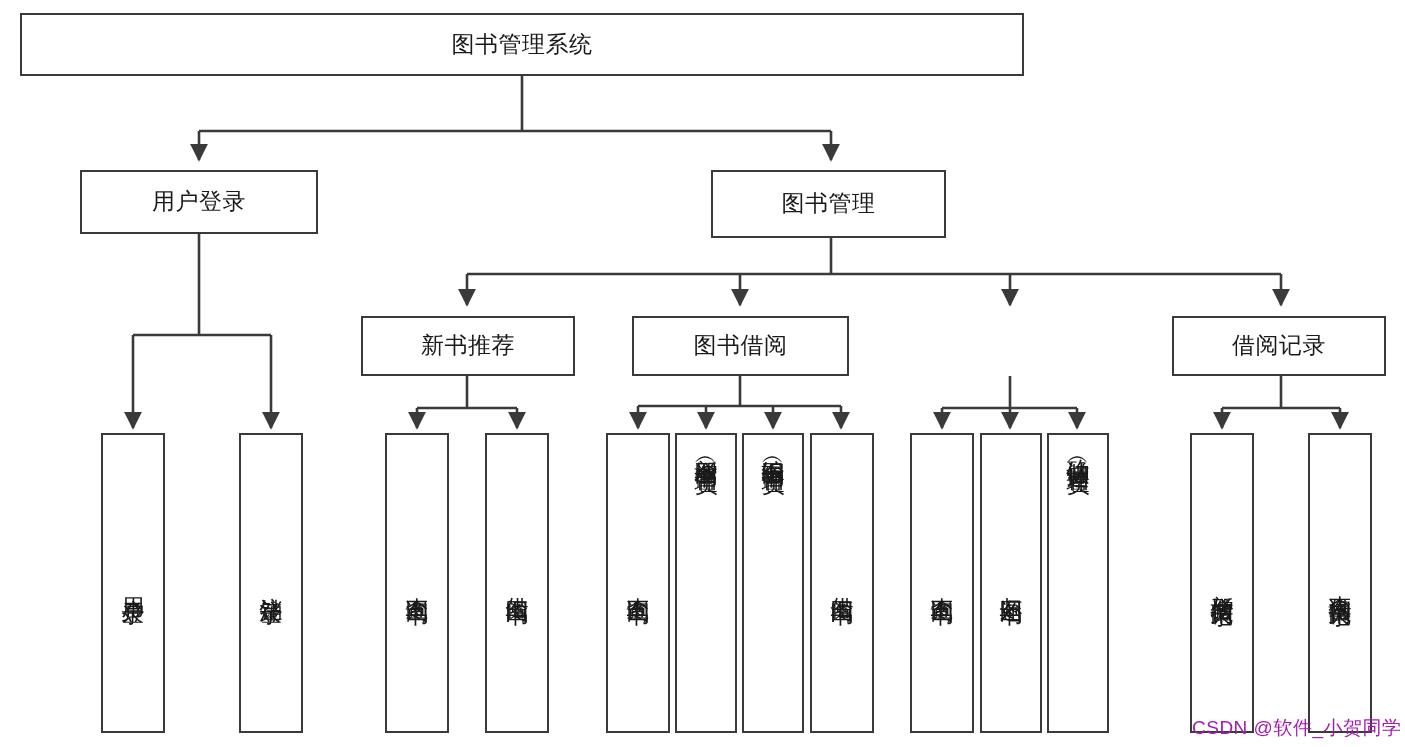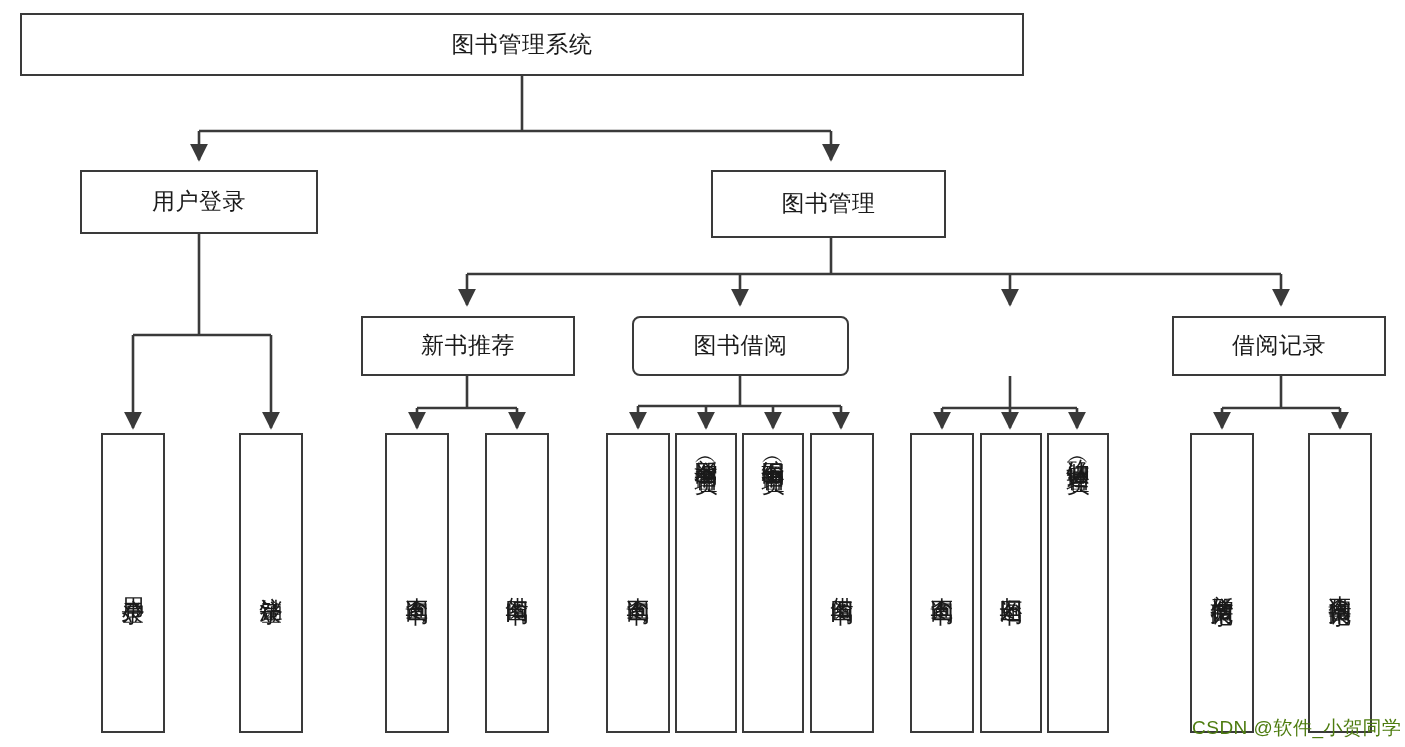--- a/index.html
+++ b/index.html
@@ -55,21 +55,21 @@
     letter-spacing: 2px;
     line-height: 1.0;
     margin: 0 auto;
   }
   .node.vertical.centered {
     align-items: center;
     padding-top: 0;
   }
   .watermark {
     position: absolute;
-    color: #4d7c0f;
+    color: #a21caf;
     font-size: 19px;
     white-space: nowrap;
     letter-spacing: 0.5px;
   }
 </style>
 </head>
 <body>
 
 <div id="canvas">
 
@@ -132,21 +132,21 @@
   </div>
 
   <div class="node horizontal" style="left:711px; top:170px; width:235px; height:68px;">
     <span class="node-label">图书管理</span>
   </div>
 
   <div class="node horizontal" style="left:361px; top:316px; width:214px; height:60px;">
     <span class="node-label">新书推荐</span>
   </div>
 
-  <div class="node horizontal" style="left:632px; top:316px; width:217px; height:60px;border-radius:8px;">
+  <div class="node horizontal" style="left:632px; top:316px; width:217px; height:60px;">
     <span class="node-label">图书借阅</span>
   </div>
 
 
   <div class="node horizontal" style="left:1172px; top:316px; width:214px; height:60px;">
     <span class="node-label">借阅记录</span>
   </div>
 
   <div class="node vertical centered" style="left:101px; top:433px; width:64px; height:300px;">
     <span class="node-label">用户登录</span>

